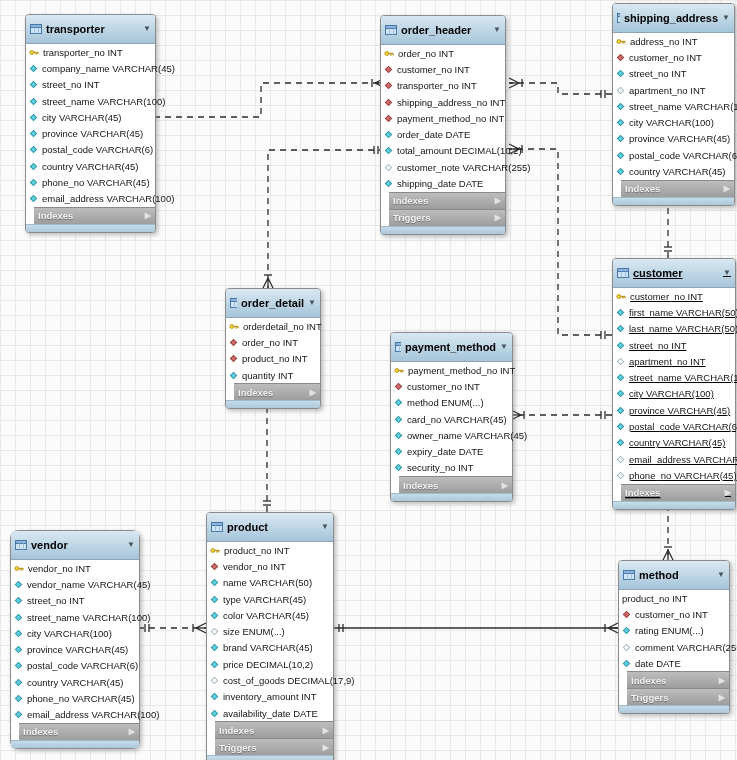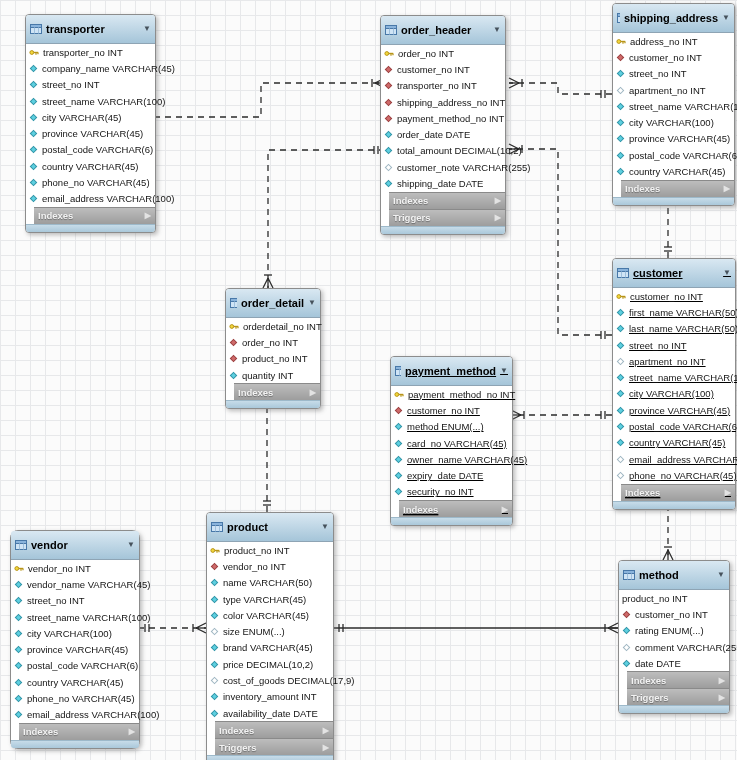--- a/index.html
+++ b/index.html
@@ -599,21 +599,21 @@
           </svg>
         </span>
         <span>quantity INT</span>
       </div>
       <div class="footer">
         <span>Indexes</span>
         <span class="arrow">▶</span>
       </div>
       <div class="bottombar"></div>
     </div>
-    <div class="table" style="left: 390px; top: 356px; width: 121px; text-decoration: underline;">
+    <div class="table" style="left: 390px; top: 332px; width: 121px;">
       <div class="tbl-header">
         <svg width="12" height="10">
           <rect x="0.5" y="0.5" width="11" height="9" fill="#cfe4f5" stroke="#4878a8"></rect>
           <rect x="0.5" y="0.5" width="11" height="3" fill="#8ab4dc" stroke="#4878a8"></rect>
           <line x1="4.5" y1="3.5" x2="4.5" y2="9.5" stroke="#9fc0dc"></line>
           <line x1="8.5" y1="3.5" x2="8.5" y2="9.5" stroke="#9fc0dc"></line>
         </svg>
         <span class="tbl-title">payment_method</span>
         <span class="collapse">▼</span>
       </div>

